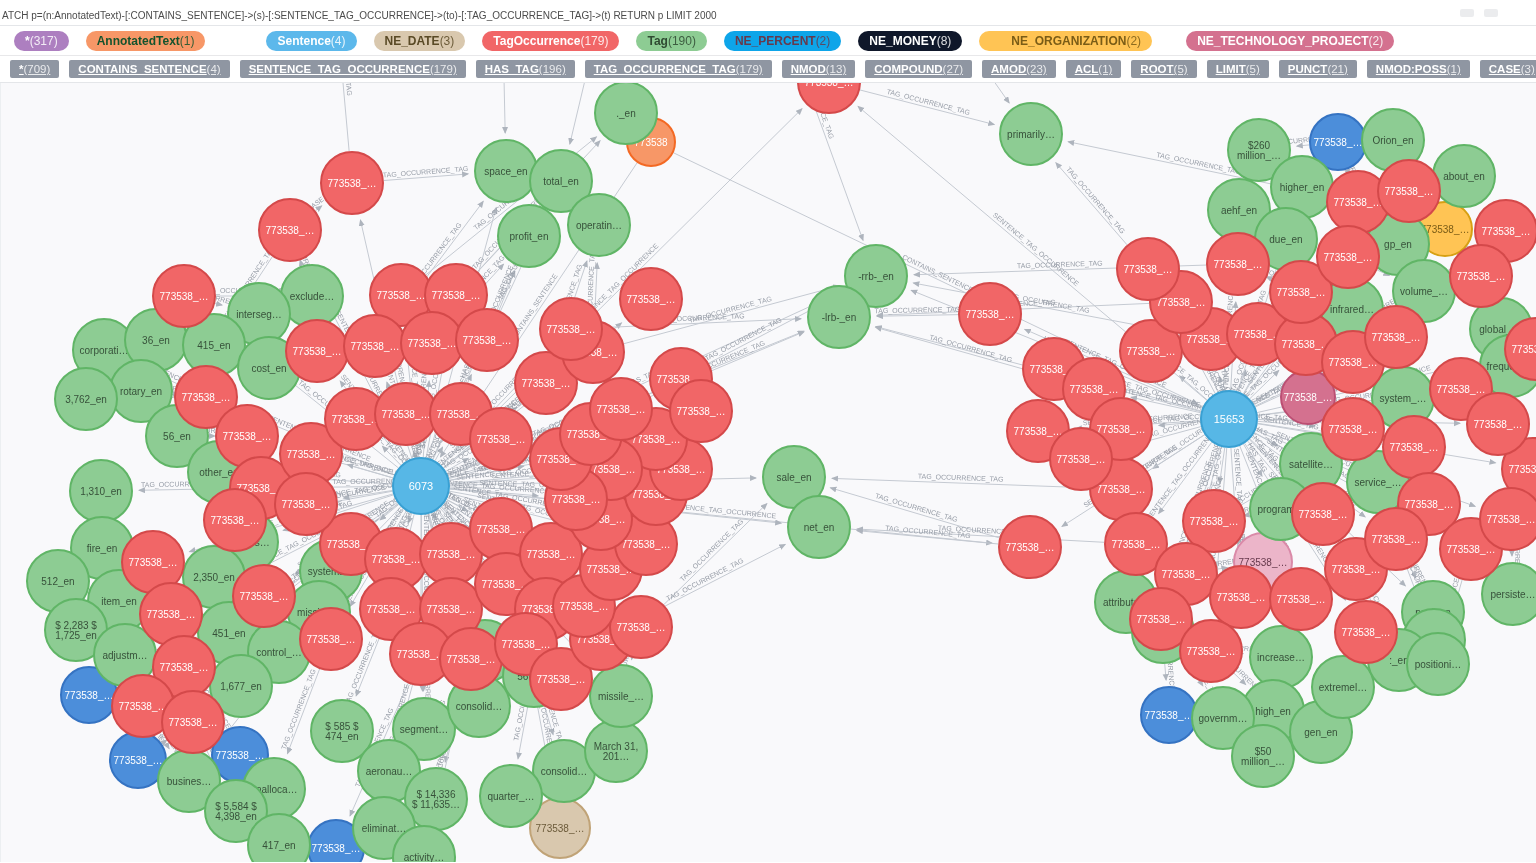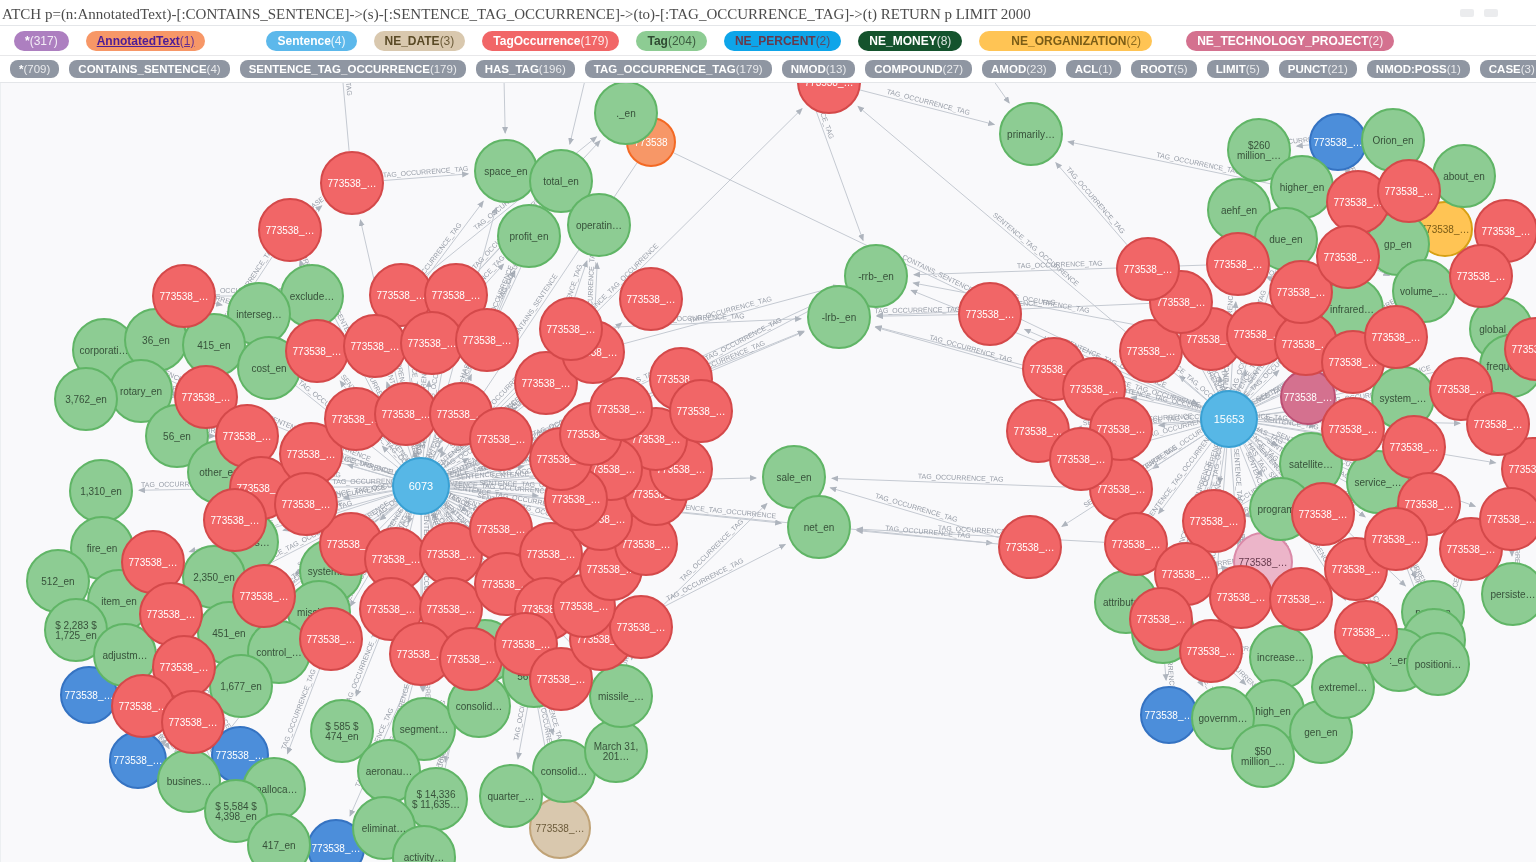--- a/index.html
+++ b/index.html
@@ -1,53 +1,53 @@
 <!DOCTYPE html>
 <html><head>
 <meta charset="utf-8">
 <style>
   html,body{margin:0;padding:0;width:1536px;height:863px;overflow:hidden;background:#fff;
     font-family:"Liberation Sans",sans-serif;}
   #query-bar{height:26px;box-sizing:border-box;background:#fff;border-bottom:1px solid #e4e6e9;
     padding:5px 8px 0 2px;white-space:nowrap;overflow:hidden;position:relative;}
-  #query-bar .qtext{font-family:Liberation Serif, serif;font-size:15px;color:#4c4c4c;}
+  #query-bar .qtext{font-family:Liberation Sans, sans-serif;font-size:10px;color:#4c4c4c;}
   #editor-controls{position:absolute;right:38px;top:9px;display:flex;gap:10px;opacity:.45;}
   #editor-controls span{width:14px;height:8px;background:#d4d7db;border-radius:2px;display:inline-block;}
   #label-row{height:30px;box-sizing:border-box;display:flex;align-items:center;gap:17px;
     padding-left:14px;background:#fff;border-bottom:1px solid #e8e8ea;white-space:nowrap;overflow:hidden;text-align:center;}
   #rel-row{height:27px;box-sizing:border-box;display:flex;align-items:center;gap:10px;
     padding-left:10px;background:#fff;border-bottom:1px solid #e4e6e9;white-space:nowrap;overflow:hidden;}
   .npill{border-radius:14px;padding:3px 11px;font-size:12px;font-weight:700;flex:0 0 auto;cursor:pointer;}
   .npill .cnt{font-weight:400;opacity:.85;}
-  .rpill{border-radius:8px;padding:3px 9px;font-size:11.5px;font-weight:700;flex:0 0 auto;
-    background:#8f96a2;color:#fff;cursor:pointer;}
+  .rpill{border-radius:2px;padding:3px 9px;font-size:11.5px;font-weight:700;flex:0 0 auto;
+    background:#8f96a2;color:#fff;cursor:pointer;text-decoration:underline;}
   .rpill .cnt{font-weight:400;opacity:.8;}
   #graph-wrap{position:relative;width:1536px;height:779px;background:#f9f9fb;border-left:1px solid #eceff1;}
   svg text{user-select:none;}
 </style>
 </head>
 <body>
 
 <div id="query-bar">
   <span class="qtext">ATCH p=(n:AnnotatedText)-[:CONTAINS_SENTENCE]-&gt;(s)-[:SENTENCE_TAG_OCCURRENCE]-&gt;(to)-[:TAG_OCCURRENCE_TAG]-&gt;(t) RETURN p LIMIT 2000</span>
   <span id="editor-controls">
       <span></span>
       <span></span>
     </span>
 </div>
 
 <div id="label-row">
     <span class="npill" style="background: rgb(173, 127, 192); color: rgb(255, 255, 255);"><span>*</span><span class="cnt">(317)</span></span>
-    <span class="npill" style="background: rgb(247, 151, 103); color: #4c1d95; text-decoration: underline;"><span>AnnotatedText</span><span class="cnt">(1)</span></span>
+    <span class="npill" style="background: rgb(247, 151, 103); color: #14532d;"><span>AnnotatedText</span><span class="cnt">(1)</span></span>
     <span class="npill" style="background: rgb(92, 184, 235); color: rgb(255, 255, 255); margin-left: 44px;"><span>Sentence</span><span class="cnt">(4)</span></span>
     <span class="npill" style="background: rgb(217, 200, 174); color: rgb(90, 74, 38);"><span>NE_DATE</span><span class="cnt">(3)</span></span>
     <span class="npill" style="background: rgb(241, 102, 103); color: rgb(255, 255, 255);"><span>TagOccurrence</span><span class="cnt">(179)</span></span>
-    <span class="npill" style="background: rgb(141, 204, 147); color: rgb(47, 74, 50);"><span>Tag</span><span class="cnt">(204)</span></span>
+    <span class="npill" style="background: rgb(141, 204, 147); color: rgb(47, 74, 50);"><span>Tag</span><span class="cnt">(190)</span></span>
     <span class="npill" style="background: #0ea5e9; color: rgb(102, 57, 76);"><span>NE_PERCENT</span><span class="cnt">(2)</span></span>
-    <span class="npill" style="background: #14532d; color: rgb(255, 255, 255);"><span>NE_MONEY</span><span class="cnt">(8)</span></span>
+    <span class="npill" style="background: #0f172a; color: rgb(255, 255, 255);"><span>NE_MONEY</span><span class="cnt">(8)</span></span>
     <span class="npill" style="background: rgb(255, 196, 84); color: rgb(122, 92, 22); padding-left: 32px;"><span>NE_ORGANIZATION</span><span class="cnt">(2)</span></span>
     <span class="npill" style="background: rgb(212, 113, 143); color: rgb(255, 255, 255); margin-left: 17px;"><span>NE_TECHNOLOGY_PROJECT</span><span class="cnt">(2)</span></span>
   </div>
 <div id="rel-row">
     <span class="rpill"><span>*</span><span class="cnt">(709)</span></span>
     <span class="rpill"><span>CONTAINS_SENTENCE</span><span class="cnt">(4)</span></span>
     <span class="rpill"><span>SENTENCE_TAG_OCCURRENCE</span><span class="cnt">(179)</span></span>
     <span class="rpill"><span>HAS_TAG</span><span class="cnt">(196)</span></span>
     <span class="rpill"><span>TAG_OCCURRENCE_TAG</span><span class="cnt">(179)</span></span>
     <span class="rpill"><span>NMOD</span><span class="cnt">(13)</span></span>

